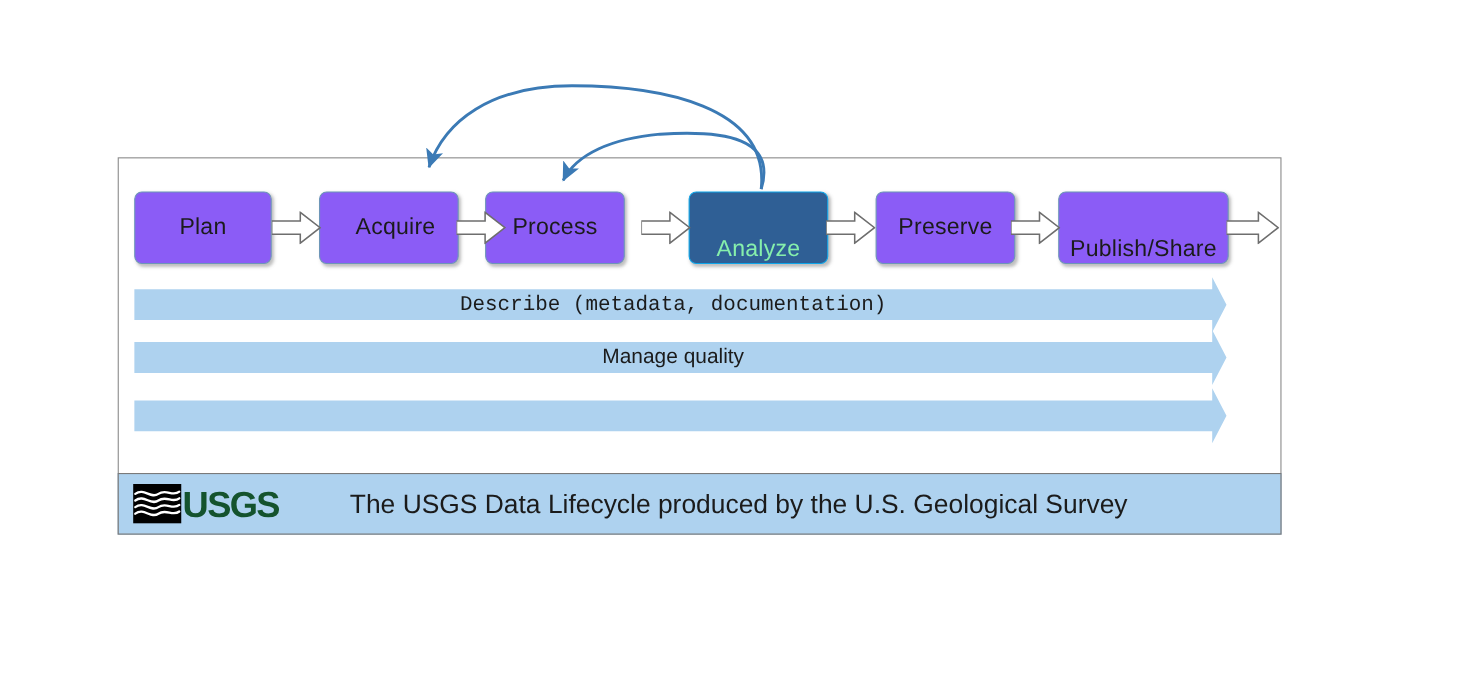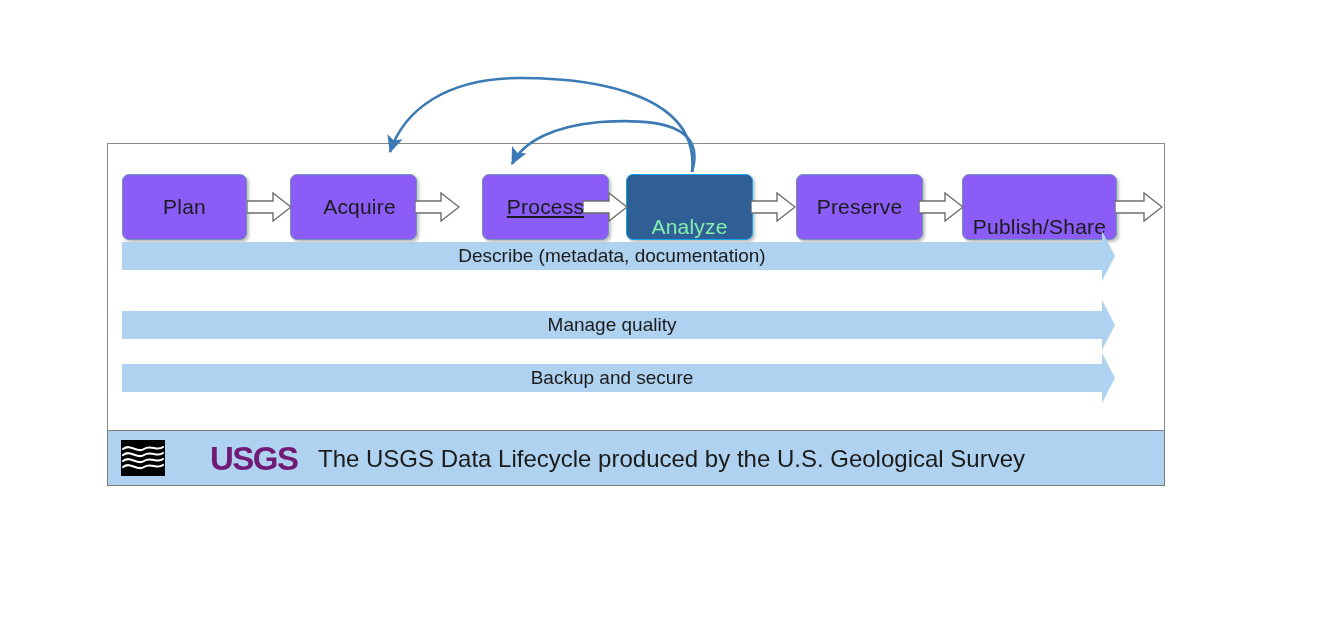--- a/index.html
+++ b/index.html
@@ -100,24 +100,23 @@
     top: 8px;
     display: flex;
     align-items: center;
     height: 38px;
   }
   #usgs-wordmark {
     font-family: "Liberation Sans", sans-serif;
     font-weight: bold;
     font-size: 33px;
     letter-spacing: -1.5px;
-    color: #701a75;
+    color: #14532d;
     margin-left: 1px;
     line-height: 1;
-    padding-left: 44px;
   }
   #footer-caption {
     position: absolute;
     left: 210px;
     top: 0;
     height: 56px;
     line-height: 56px;
     font-size: 24px;
     color: #1b1b1b;
     white-space: nowrap;
@@ -140,21 +139,21 @@
 
   <div id="lifecycle-frame"></div>
 
   <div id="stages-layer">
       <div class="stage-box" style="left: 122px; width: 125px;">
         <span>Plan</span>
       </div>
       <div class="stage-box" style="left: 290px; width: 127px; padding-left: 12px;">
         <span>Acquire</span>
       </div>
-      <div class="stage-box" style="left: 482px; width: 127px; text-decoration: underline;">
+      <div class="stage-box" style="left: 441px; width: 127px;">
         <span>Process</span>
       </div>
       <div class="stage-box highlight" style="left: 626px; width: 127px;">
         <span>Analyze</span>
       </div>
       <div class="stage-box" style="left: 796px; width: 127px;">
         <span>Preserve</span>
       </div>
       <div class="stage-box" style="left: 962px; width: 155px; align-items: flex-end;">
         <span>Publish/Share</span>
@@ -174,37 +173,36 @@
           <path d="M0,9 L26,9 L26,1 L44,15 L26,29 L26,21 L0,21 Z" fill="#ffffff" stroke="#6e6e6e" stroke-width="1.4" stroke-linejoin="miter"></path>
         </svg></div>
       <div class="connector" style="left: 919px;"><svg width="45" height="30" viewBox="0 0 45 30">
           <path d="M0,9 L26,9 L26,1 L44,15 L26,29 L26,21 L0,21 Z" fill="#ffffff" stroke="#6e6e6e" stroke-width="1.4" stroke-linejoin="miter"></path>
         </svg></div>
       <div class="connector" style="left: 1115px;"><svg width="48" height="30" viewBox="0 0 48 30">
           <path d="M0,9 L29,9 L29,1 L47,15 L29,29 L29,21 L0,21 Z" fill="#ffffff" stroke="#6e6e6e" stroke-width="1.4" stroke-linejoin="miter"></path>
         </svg></div>
     </div>
   <div id="banners-layer">
-      <div class="banner" style="top: 230px; width: 995px; height: 52px;">
+      <div class="banner" style="top: 251px; width: 995px; height: 52px; font-family: Liberation Mono, monospace;">
         <svg width="995" height="52" viewBox="0 0 995 52" style="position: absolute; left: 0px; top: 0px;">
           <path d="M0,12 L980,12 L980,1 L993,26 L980,51 L980,40 L0,40 Z" fill="#aed2ef"></path>
         </svg>
         <div class="banner-label" style="top: 12px;">Describe (metadata, documentation)</div>
       </div>
       <div class="banner" style="top: 299px; width: 995px; height: 52px;">
         <svg width="995" height="52" viewBox="0 0 995 52" style="position: absolute; left: 0px; top: 0px;">
           <path d="M0,12 L980,12 L980,1 L993,26 L980,51 L980,40 L0,40 Z" fill="#aed2ef"></path>
         </svg>
         <div class="banner-label" style="top: 12px; text-align: center;">Manage quality</div>
       </div>
       <div class="banner" style="top: 352px; width: 995px; height: 52px;">
         <svg width="995" height="52" viewBox="0 0 995 52" style="position: absolute; left: 0px; top: 0px;">
           <path d="M0,12 L980,12 L980,1 L993,26 L980,51 L980,40 L0,40 Z" fill="#aed2ef"></path>
         </svg>
-        <div class="banner-label" style="top: 12px;">Backup and secure</div>
       </div>
     </div>
 
   <svg id="feedback-layer" viewBox="0 0 1336 633" xmlns="http://www.w3.org/2000/svg">
     <defs>
       <marker id="fbhead" markerWidth="9" markerHeight="9" refX="6.2" refY="3.1" orient="auto" markerUnits="strokeWidth">
         <path d="M0,0 L6.6,3.1 L0,6.2 L1.5,3.1 Z" fill="#3b7ab5"></path>
       </marker>
     </defs>
 

